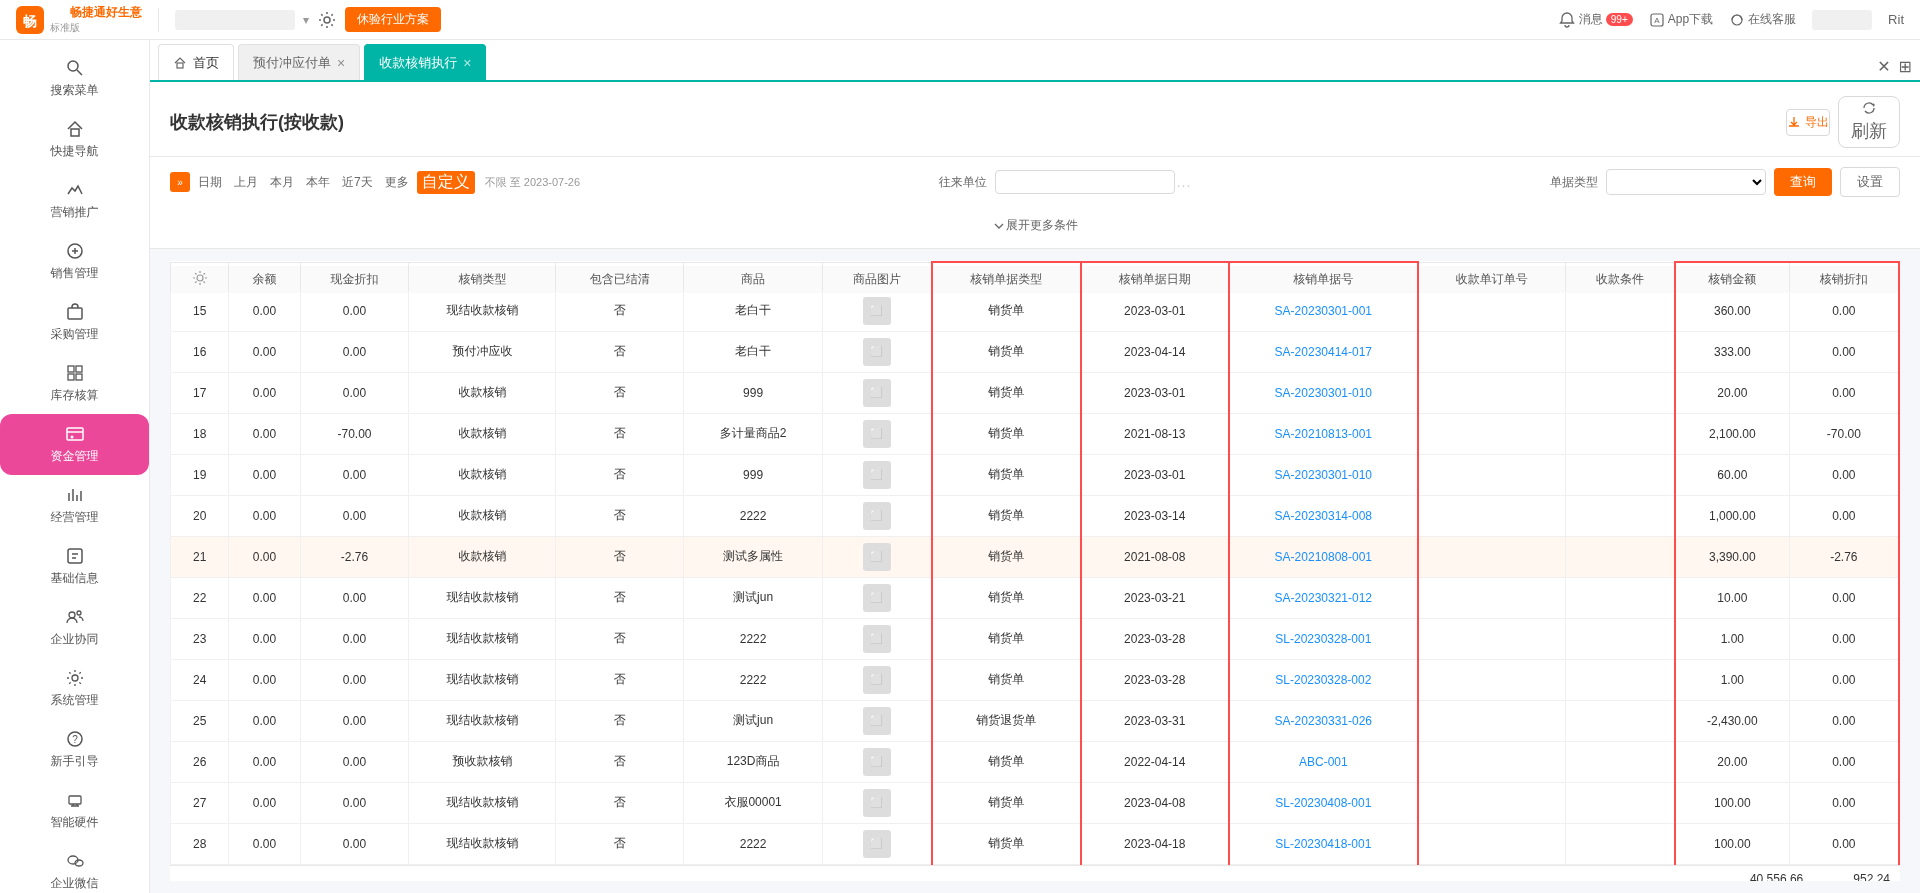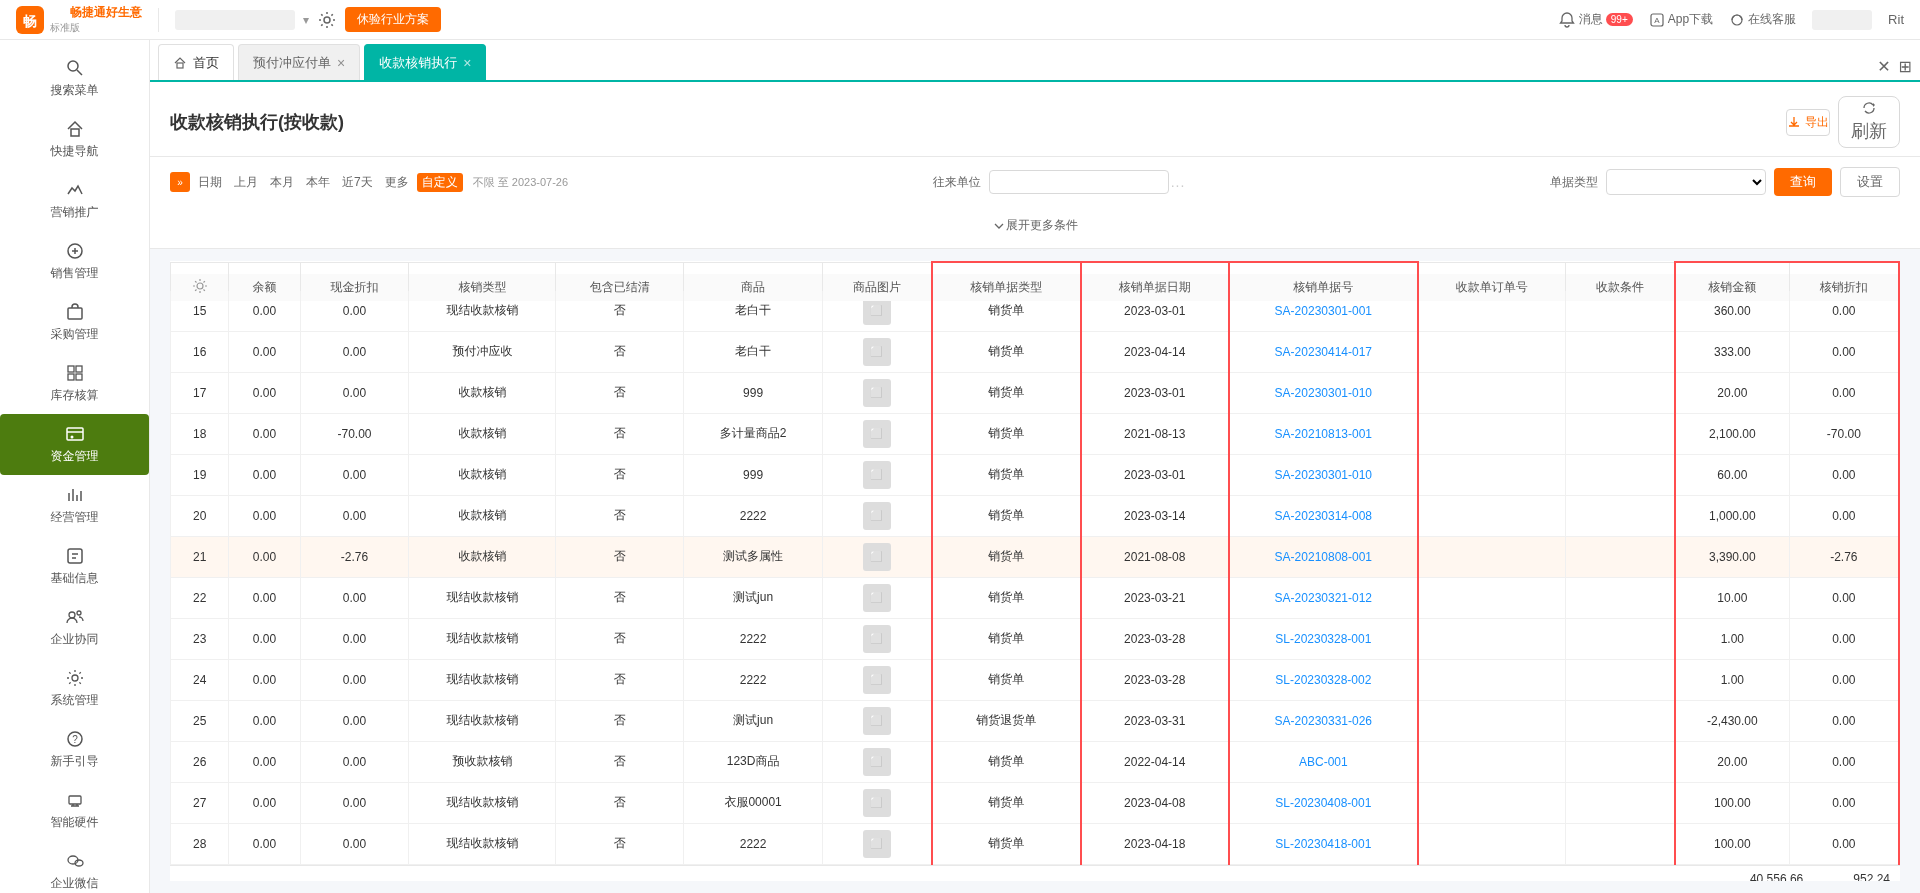--- a/index.html
+++ b/index.html
@@ -9,21 +9,21 @@
     .top-bar { height: 40px; background: #fff; display: flex; align-items: center; padding: 0 16px; border-bottom: 1px solid #e8e8e8; gap: 12px; }
     .top-bar-left { display: flex; align-items: center; gap: 8px; flex: 1; }
     .industry-btn { background: #ff6a00; color: #fff; border: none; border-radius: 4px; padding: 4px 12px; font-size: 12px; cursor: pointer; }
     .top-bar-right { display: flex; align-items: center; gap: 16px; font-size: 12px; color: #666; }
     .badge { background: #ff4d4f; color: #fff; border-radius: 10px; padding: 1px 5px; font-size: 10px; }
 
     
     .layout { display: flex; height: 853px; }
     .sidebar { width: 150px; background: #fff; border-right: 1px solid #e8e8e8; display: flex; flex-direction: column; padding: 8px 0; flex-shrink: 0; }
     .sidebar-item { display: flex; flex-direction: column; align-items: center; padding: 10px 0; cursor: pointer; color: #555; font-size: 12px; gap: 4px; }
-    .sidebar-item.active { background: #4d7c0f; color: #fff; border-radius: 4px; }
+    .sidebar-item.active { background: #ec4899; color: #fff; border-radius: 12px; }
     .sidebar-item svg { width: 20px; height: 20px; }
     .sidebar-logo { display: flex; flex-direction: column; align-items: center; padding: 12px 0; border-bottom: 1px solid #f0f0f0; margin-bottom: 4px; }
 
     
     .main { flex: 1; display: flex; flex-direction: column; overflow: hidden; }
 
     
     .tab-bar { height: 42px; background: #fff; display: flex; align-items: flex-end; border-bottom: 2px solid #00b5a5; padding: 0 8px; gap: 4px; }
     .tab { height: 36px; display: flex; align-items: center; padding: 0 14px; cursor: pointer; font-size: 13px; color: #666; background: #f0f0f0; border-radius: 4px 4px 0 0; gap: 6px; border: 1px solid #e0e0e0; border-bottom: none; }
     .tab.active { background: #00b5a5; color: #fff; border-color: #00b5a5; }
@@ -49,21 +49,21 @@
     .date-link { color: #666; cursor: pointer; text-decoration: none; padding: 2px 4px; }
     .filter-input { border: 1px solid #d9d9d9; border-radius: 4px; padding: 4px 8px; font-size: 12px; width: 180px; }
     .filter-select { border: 1px solid #d9d9d9; border-radius: 4px; padding: 4px 8px; font-size: 12px; min-width: 160px; background: #fff; }
     .btn-query { background: #ff6a00; color: #fff; border: none; border-radius: 4px; padding: 5px 16px; font-size: 13px; cursor: pointer; }
     .btn-settings { background: #fff; border: 1px solid #d9d9d9; color: #666; border-radius: 4px; padding: 5px 16px; font-size: 13px; cursor: pointer; }
     .expand-more { display: flex; align-items: center; justify-content: center; padding: 4px; color: #666; font-size: 12px; cursor: pointer; }
 
     
     .table-container { flex: 1; overflow: auto; padding: 12px 20px; background: #f5f7fa; }
     .data-table { width: 100%; border-collapse: collapse; background: #fff; font-size: 12px; }
-    .data-table th { background: #fafafa; border: 1px solid #e8e8e8; padding: 4px 10px; text-align: center; font-weight: 500; color: #555; white-space: nowrap; position: sticky; top: 12px; z-index: 1; }
+    .data-table th { background: #fafafa; border: 1px solid #e8e8e8; padding: 4px 10px; text-align: center; font-weight: 500; color: #555; white-space: nowrap; position: sticky; top: 4px; z-index: 1; }
     .data-table td { border: 1px solid #f0f0f0; padding: 6px 10px; text-align: center; color: #333; white-space: nowrap; }
     .data-table tr.highlighted td { background: #fff7f0; }
     .text-red { color: #ff4d4f; }
     .text-link { color: #1890ff; cursor: pointer; text-decoration: none; }
 
     .table-footer { background: #fff; border-top: 1px solid #e8e8e8; padding: 6px 10px; text-align: right; display: flex; justify-content: flex-end; gap: 40px; font-size: 12px; color: #333; font-weight: 500; }
 
     
     ::-webkit-scrollbar { width: 6px; height: 6px; }
     ::-webkit-scrollbar-track { background: #f1f1f1; }
@@ -296,21 +296,21 @@
       <div class="filter-bar">
         <div class="filter-row">
           <div class="filter-arrow">»</div>
           <span class="filter-label">日期</span>
           <div class="filter-date-group">
             <a class="date-link">上月</a>
             <a class="date-link">本月</a>
             <a class="date-link">本年</a>
             <a class="date-link">近7天</a>
             <a class="date-link">更多</a>
-            <span style="background:#ff6a00;color:#fff;border-radius:3px;padding:1px 5px;font-size:12px;cursor:pointer;">自定义</span>
+            <span style="background:#ff6a00;color:#fff;border-radius:3px;padding:1px 5px;font-size:16px;cursor:pointer;">自定义</span>
           </div>
           <div style="font-size:11px;color:#999;margin-left:2px;">不限 至 2023-07-26</div>
 
           <div style="flex:1;"></div>
 
           <span class="filter-label">往来单位</span>
           <div style="display:flex;align-items:center;gap:2px;">
             <input class="filter-input" type="text" placeholder="" style="">
             <span style="color:#ccc;letter-spacing:1px;font-size:14px;">...</span>
           </div>

